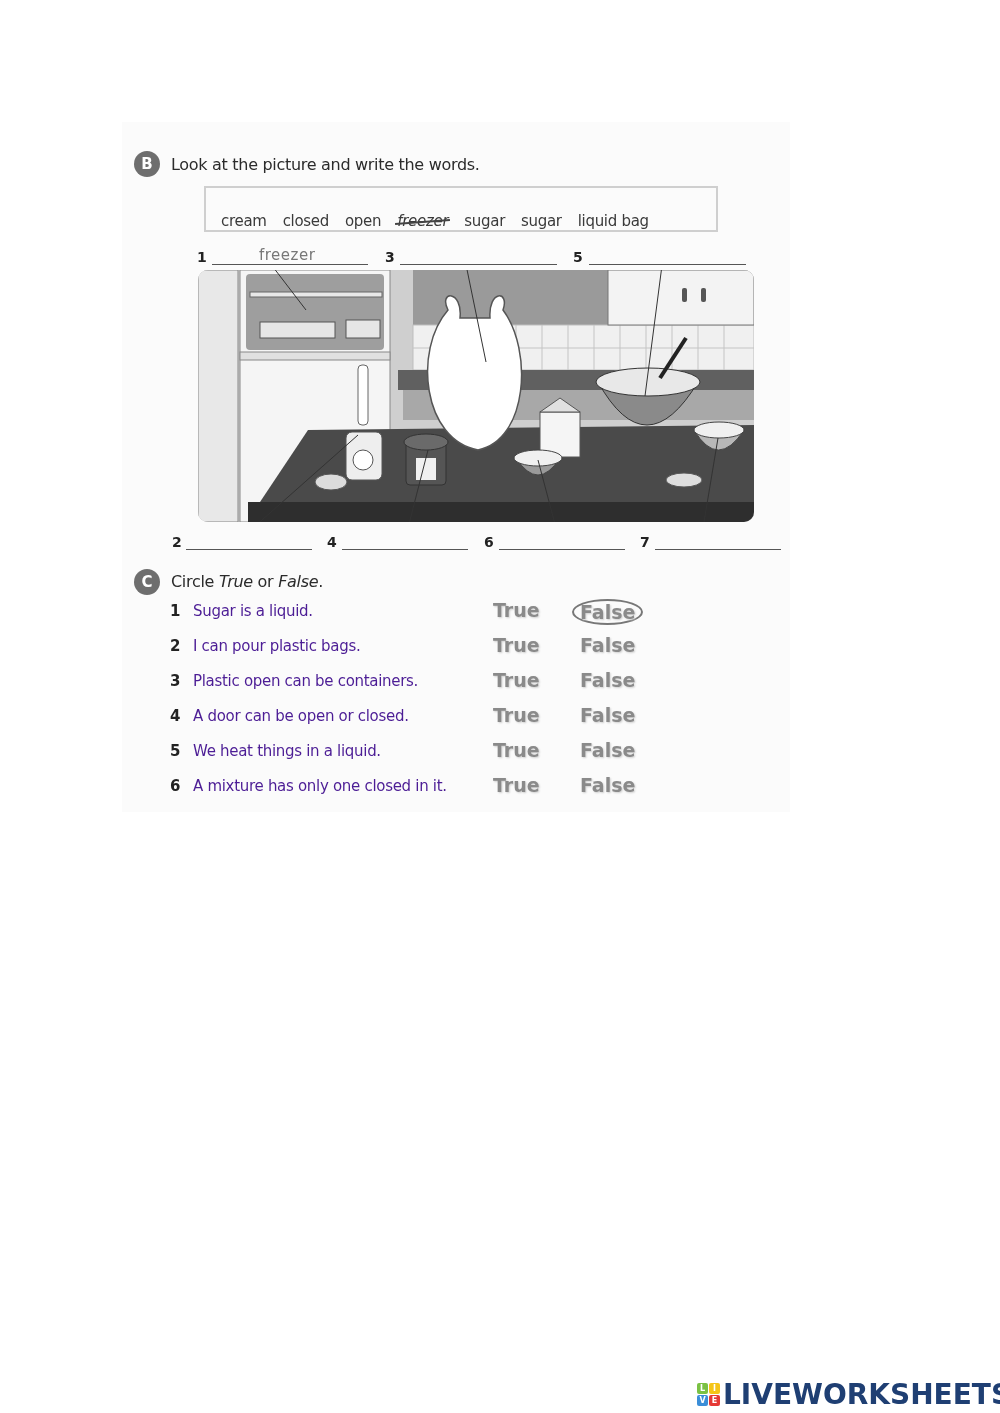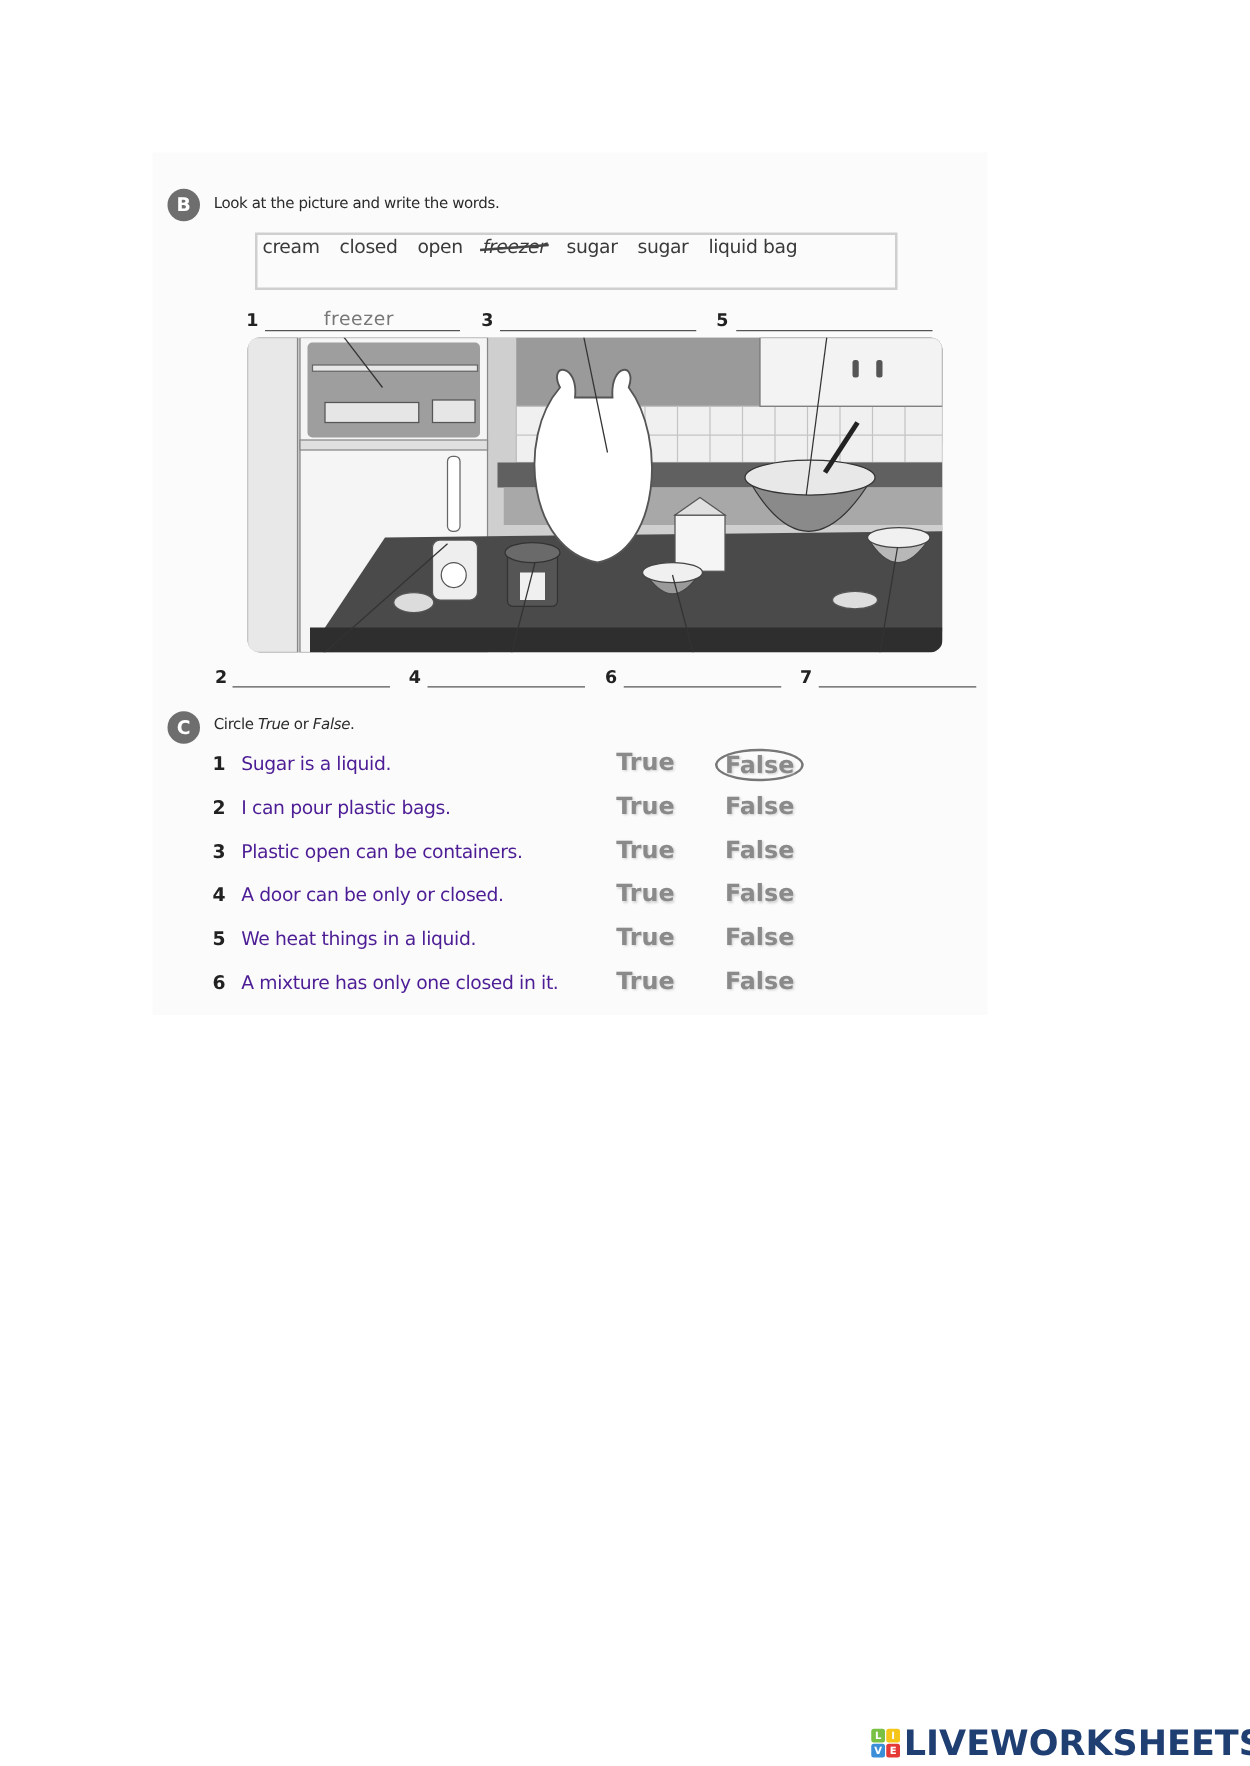--- a/index.html
+++ b/index.html
@@ -1,20 +1,20 @@
 <!DOCTYPE html>
 <html><head>
 <meta charset="utf-8">
 <style>
   html, body { margin:0; padding:0; }
   body { width:1000px; height:1413px; background:#ffffff; position:relative; font-family:"DejaVu Sans", sans-serif; color:#2a2a2a; overflow:hidden; }
   .sheet { position:absolute; left:122px; top:122px; width:668px; height:690px; background:#fbfbfb; }
   .badge { position:absolute; width:26px; height:26px; border-radius:50%; background:#6e6e6e; color:#fff; font-weight:bold; font-size:15px; text-align:center; line-height:26px; font-family:"DejaVu Sans", sans-serif; }
-  .heading { position:absolute; font-size:12px; color:#2b2b2b; font-family:"DejaVu Sans", sans-serif; letter-spacing:-0.3px; }
-  .wordbox { position:absolute; left:204px; top:186px; width:514px; height:46px; border:2px solid #cfcfcf; box-sizing:border-box; display:flex; align-items:flex-start; padding-left:4px; gap:0; }
+  .heading { position:absolute; font-size:16px; color:#2b2b2b; font-family:"DejaVu Sans", sans-serif; letter-spacing:-0.3px; }
+  .wordbox { position:absolute; left:204px; top:186px; width:514px; height:46px; border:2px solid #cfcfcf; box-sizing:border-box; display:flex; align-items:flex-end; padding-left:15px; gap:0; }
   .word { font-size:15px; color:#3a3a3a; margin-right:16px; letter-spacing:-0.3px; }
   .word.struck { position:relative; font-style:italic; }
   .word.struck::after { content:""; position:absolute; left:-2px; right:-2px; top:52%; height:2px; background:#444; transform:rotate(-4deg); }
   .label-num { position:absolute; font-size:14px; font-weight:bold; color:#222; }
   .blank { position:absolute; border-bottom:1.5px solid #555; height:18px; }
   .answer { position:absolute; font-size:15px; color:#777; letter-spacing:0.5px; }
   .picture { position:absolute; left:198px; top:270px; width:556px; height:252px; border-radius:10px; overflow:hidden; background:#bdbdbd; }
   .tf-row { position:absolute; left:170px; height:24px; width:520px; }
   .tf-num { position:absolute; left:0; top:0; font-weight:bold; font-size:15px; color:#222; }
   .tf-text { position:absolute; left:23px; top:0; font-size:15px; color:#4c1d95; letter-spacing:-0.3px; }
@@ -161,21 +161,21 @@
   <span class="tf-false">False</span>
 </div>
 <div class="tf-row" style="top:672px;">
   <span class="tf-num">3</span>
   <span class="tf-text">Plastic open can be containers.</span>
   <span class="tf-true">True</span>
   <span class="tf-false">False</span>
 </div>
 <div class="tf-row" style="top:707px;">
   <span class="tf-num">4</span>
-  <span class="tf-text">A door can be only or closed.</span>
+  <span class="tf-text">A door can be open or closed.</span>
   <span class="tf-true">True</span>
   <span class="tf-false">False</span>
 </div>
 <div class="tf-row" style="top:742px;">
   <span class="tf-num">5</span>
   <span class="tf-text">We heat things in a liquid.</span>
   <span class="tf-true">True</span>
   <span class="tf-false">False</span>
 </div>
 <div class="tf-row" style="top:777px;">

